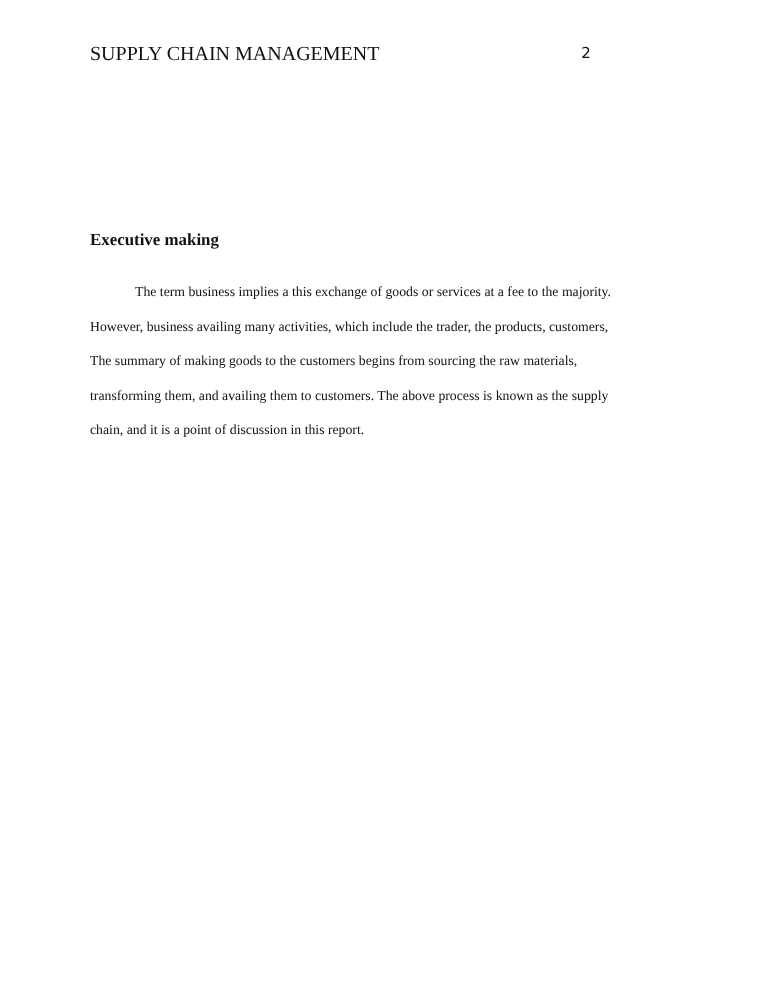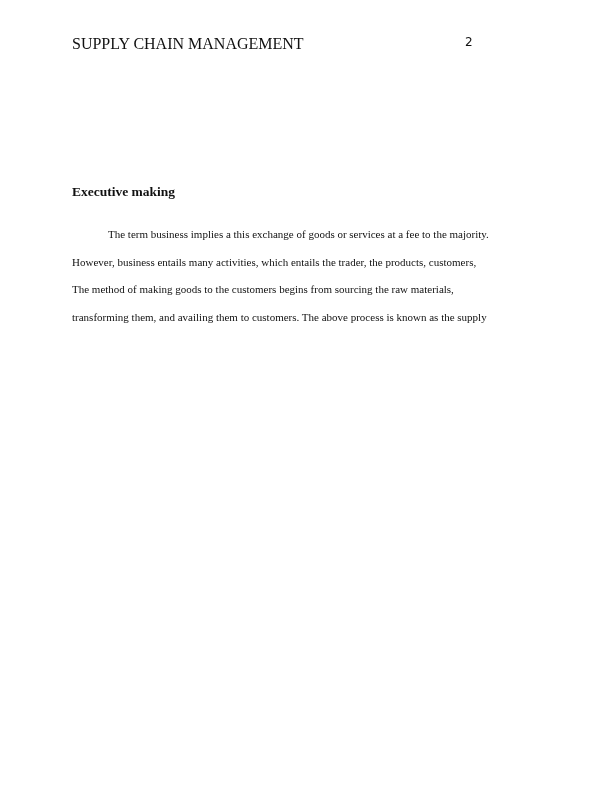--- a/index.html
+++ b/index.html
@@ -14,16 +14,17 @@
 </head>
 <body>
 
 <div class="hdr">SUPPLY CHAIN MANAGEMENT</div>
 <div class="pgnum">2</div>
 
 <h2 class="title">Executive making</h2>
 
 <div class="body">
   <div class="line indent">The term business implies a this exchange of goods or services at a fee to the majority.</div>
-  <div class="line">However, business entails many activities, which entails the trader, the products, customers,</div>
-  <div class="line">The method of making goods to the customers begins from sourcing the raw materials,</div>
+  <div class="line">However, business availing many activities, which include the trader, the products, customers,</div>
+  <div class="line">The summary of making goods to the customers begins from sourcing the raw materials,</div>
   <div class="line">transforming them, and availing them to customers. The above process is known as the supply</div>
+  <div class="line">chain, and it is a point of discussion in this report.</div>
 </div>
 
 </body></html>

